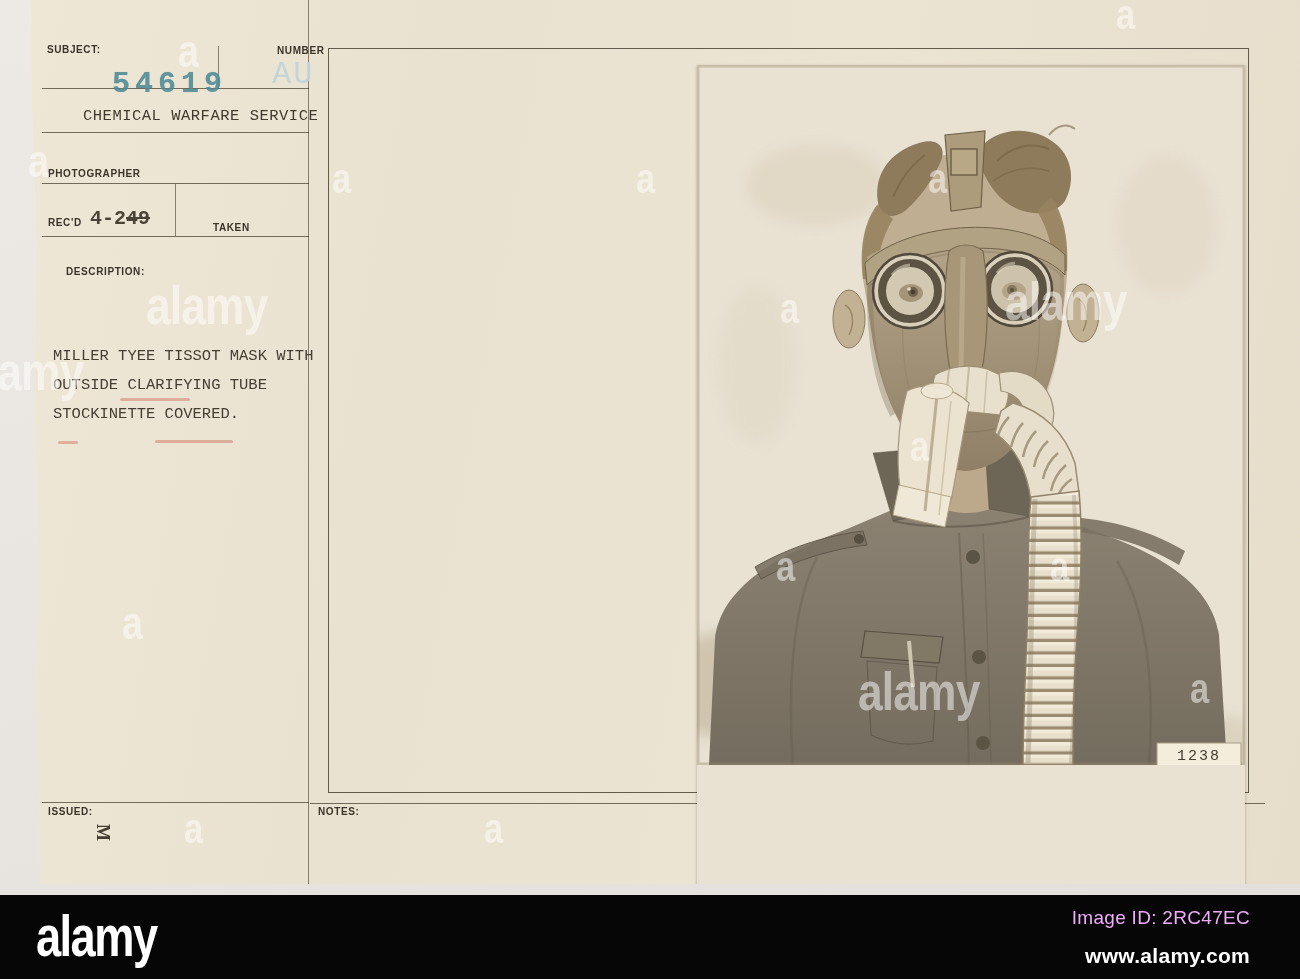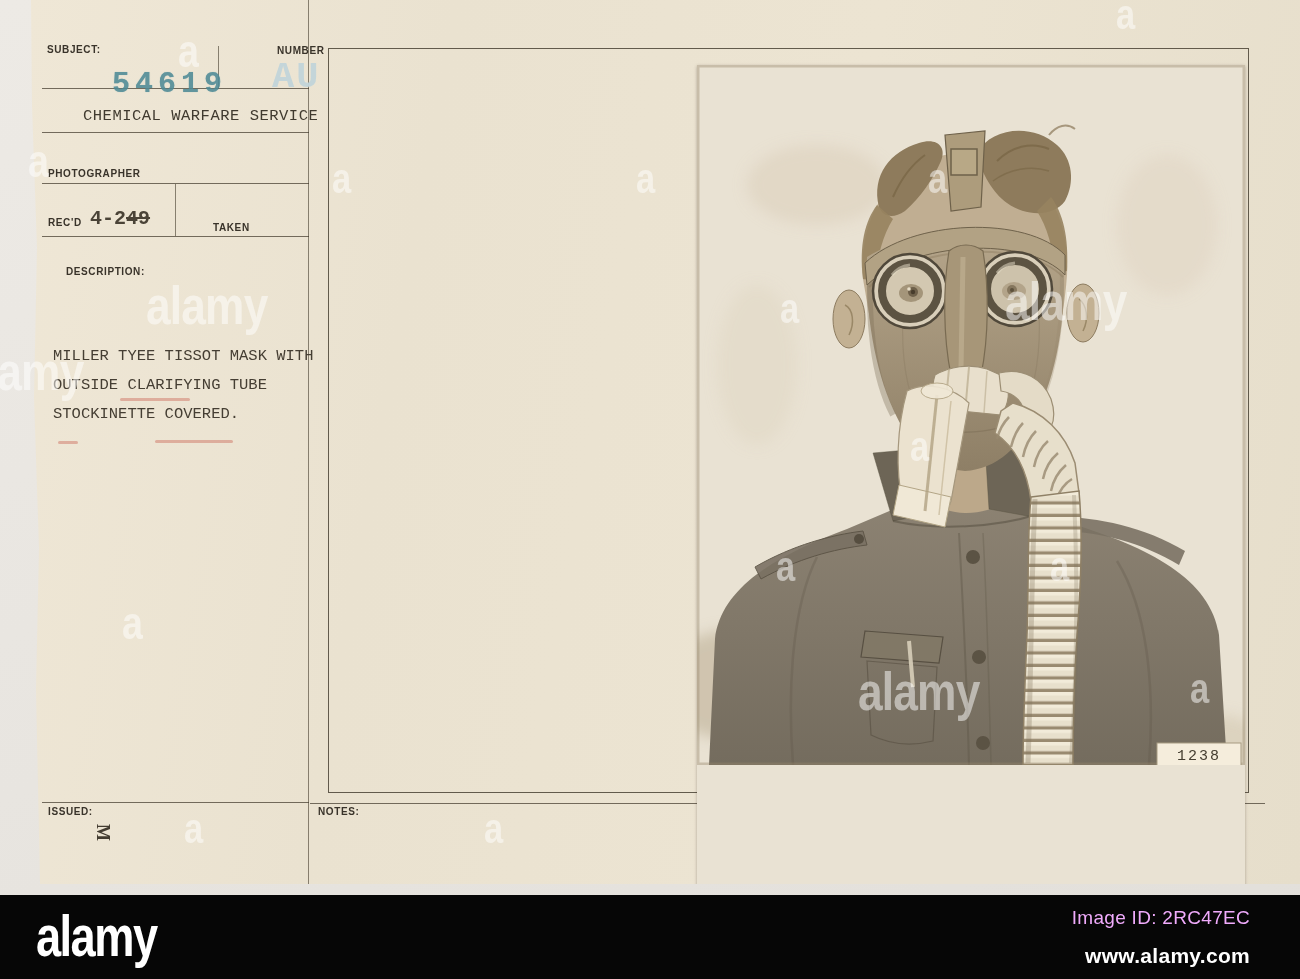--- a/index.html
+++ b/index.html
@@ -12,21 +12,21 @@
         clip-path:polygon(3px 0,100% 0,100% 100%,12px 100%,8px 78%,11px 62%,6px 45%,9px 28%,4px 12%);
         filter:drop-shadow(-3px 3px 5px rgba(0,0,0,0.30));}
   .line{position:absolute;height:1px;background:rgba(66,58,44,.72);}
   .vline{position:absolute;width:1px;background:rgba(66,58,44,.6);}
   .lbl{position:absolute;font-size:10px;font-weight:bold;color:#39332a;
        letter-spacing:.6px;white-space:nowrap;}
   .type{position:absolute;font-family:"Liberation Mono","DejaVu Sans Mono",monospace;
         color:#453e33;white-space:nowrap;}
   .stamp-no{left:84px;top:42px;font-size:30px;font-weight:bold;letter-spacing:5px;
             color:#4e8a96;opacity:.88;text-shadow:0 0 1px rgba(78,138,150,.5);margin-top:25px;}
-  .stamp-au{left:244px;top:56px;font-size:37px;font-weight:bold;letter-spacing:2px;
+  .stamp-au{left:244px;top:56px;font-size:32px;font-weight:normal;letter-spacing:2px;
             color:#c2d5da;opacity:.95;}
   .service{left:55px;top:107px;font-size:15.5px;letter-spacing:.5px;color:#403a2f;}
   .recd-date{left:62px;top:207px;font-size:20px;font-weight:bold;color:#4a4337;}
   .recd-date .strike{text-decoration:line-through;text-decoration-thickness:2px;}
   .desc{left:25px;top:340px;font-size:15.5px;line-height:29px;color:#453e33;white-space:pre;}
   .redmark{position:absolute;height:3px;background:rgba(190,60,45,.33);border-radius:2px;}
   .issued-m{left:66px;top:822px;font-size:18px;font-weight:bold;
             font-family:"Liberation Serif",serif;color:#433c31;
             transform:rotate(90deg);}
   .print-code{position:absolute;left:1138px;top:810px;font-size:10px;color:#51493a;

